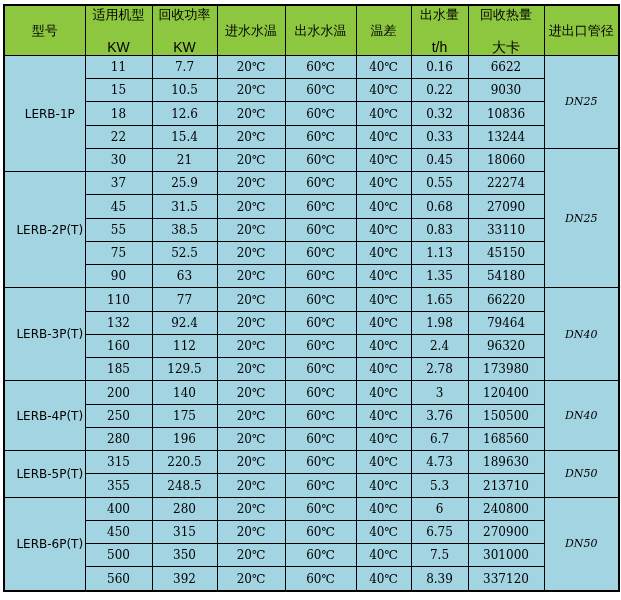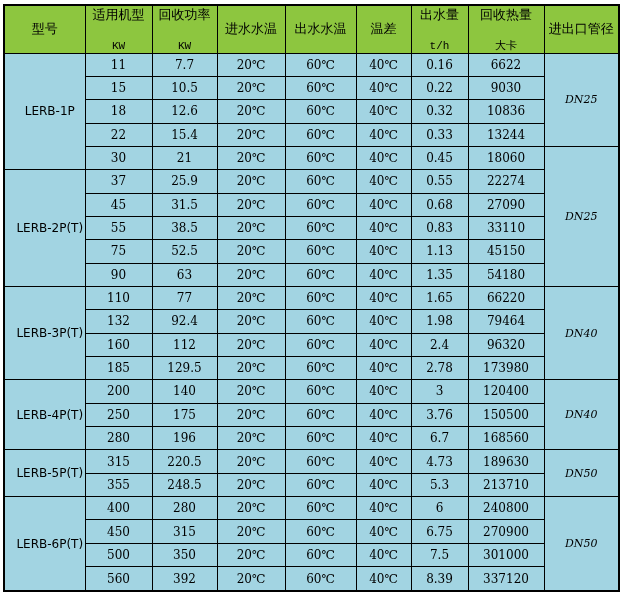--- a/index.html
+++ b/index.html
@@ -27,22 +27,22 @@
   }
   #spec thead tr { height: 48px; }
   #spec thead th {
     background: var(--header-bg, #8dc63f);
     font-weight: normal;
     font-size: 13px;
   }
   .t { display: block; line-height: 1.35; }
   .s {
     display: block;
-    font-size: 11px;
-    font-family: Liberation Mono, monospace;
+    font-size: 14px;
+    font-family: Liberation Sans, sans-serif;
     margin-top: 16px;
     line-height: 1.1;
   }
   .s:empty { display: none; }
   #spec tbody td {
     font-size: 12px;
     font-family: "DejaVu Serif", serif;
   }
   #spec td.model {
     font-family: "DejaVu Sans", sans-serif;

